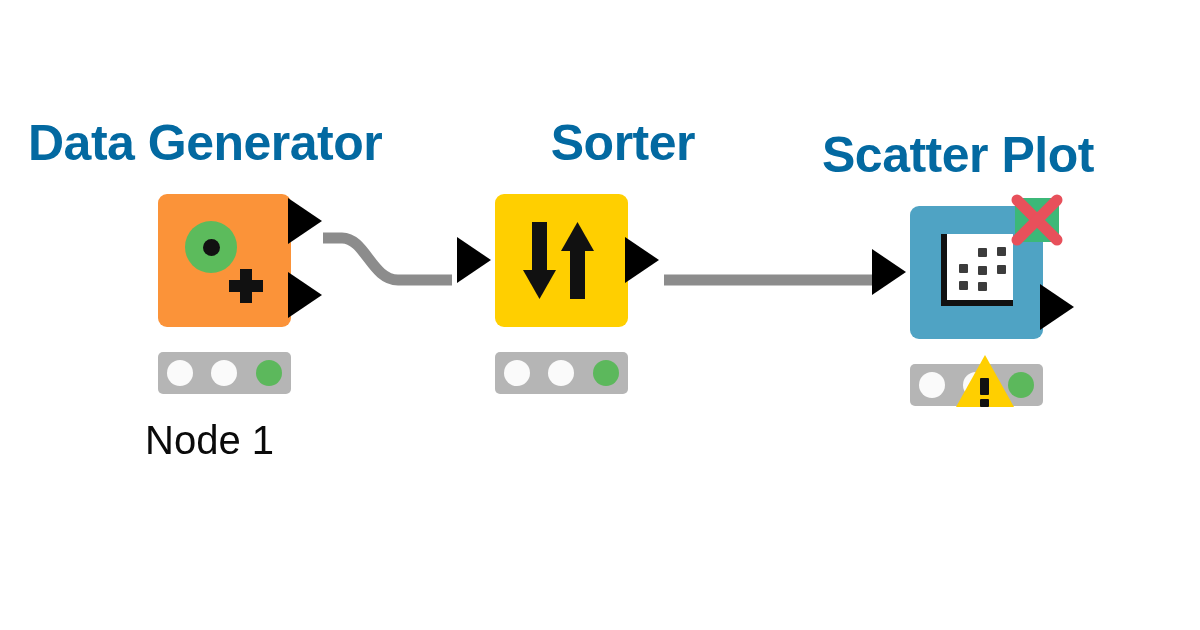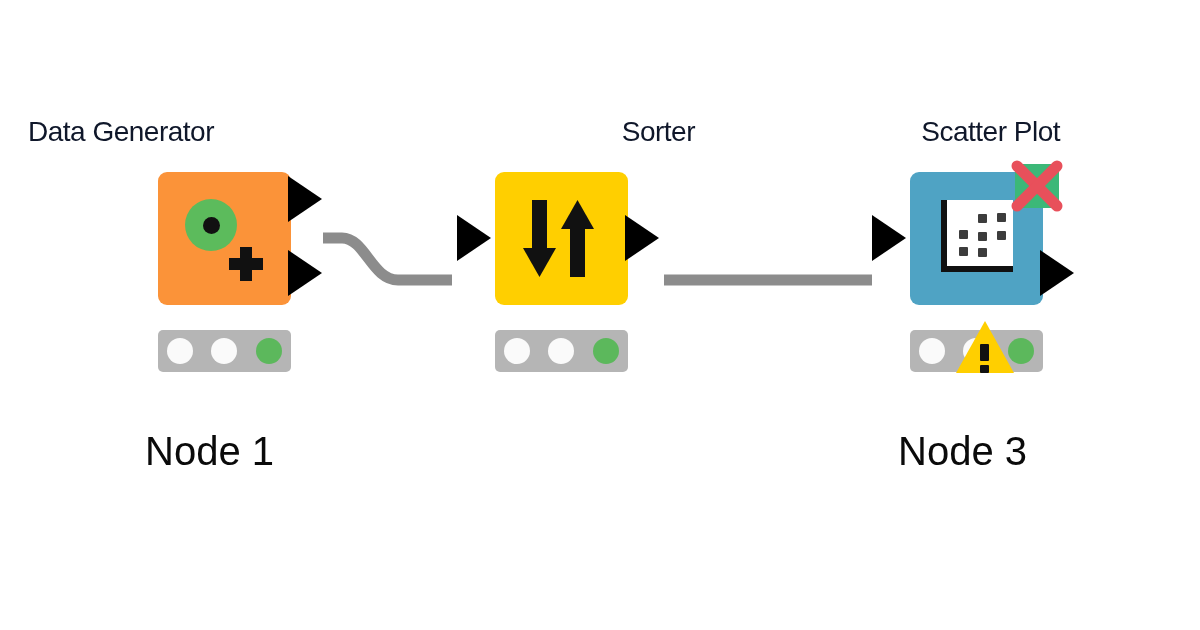--- a/index.html
+++ b/index.html
@@ -35,30 +35,30 @@
   
   .node-group {
     position: absolute;
     width: 300px;
   }
   .node-group.n1 { left: 10px;  top: 118px; }
   .node-group.n2 { left: 395px; top: 118px; }
   .node-group.n3 { left: 760px; top: 118px; }
 
   .node-title {
-    font-size: 28px;
-    font-weight: normal;
-    color: #0f172a;
+    font-size: 50px;
+    font-weight: bold;
+    color: #0369a1;
     line-height: 1;
     letter-spacing: -0.5px;
     white-space: nowrap;
   }
   .node-group.n1 .node-title { text-align: left; padding-left: 18px; }
   .node-group.n2 .node-title { text-align: right; padding-left: 78px; }
-  .node-group.n3 .node-title { text-align: right; padding-left: 62px; }
+  .node-group.n3 .node-title { text-align: right; padding-left: 62px; margin-top: 12px; }
 
   
   .node-body {
     position: relative;
     height: 142px;
     margin-top: 26px;
   }
 
   .node-box {
     position: absolute;
@@ -141,21 +141,21 @@
   .warn-bang i {
     display: block;
     background: #111;
     width: 9px;
   }
   .warn-bang .bar  { height: 17px; border-radius: 1px; }
   .warn-bang .dot  { height: 8px; margin-top: 4px; border-radius: 1px; }
 
   
   .node-label {
-    margin-top: 117px;
+    margin-top: 84px;
     font-size: 40px;
     color: #0a0a0a;
     line-height: 1;
     white-space: nowrap;
   }
   .node-group.n1 .node-label { text-align: left; padding-left: 135px; }
   .node-group.n2 .node-label { text-align: left; padding-left: 84px; }
   .node-group.n3 .node-label { text-align: left; padding-left: 138px; }
 
   
@@ -328,16 +328,15 @@
         <span class="light"></span>
         <span class="light green"></span>
         <div class="warn-tri"></div>
         <div class="warn-bang">
           <i class="bar"></i>
           <i class="dot"></i>
         </div>
       </div>
     </div>
 
-    <div class="node-label">Node 3</div>
   </div>
 
 </div>
 
 </body></html>

